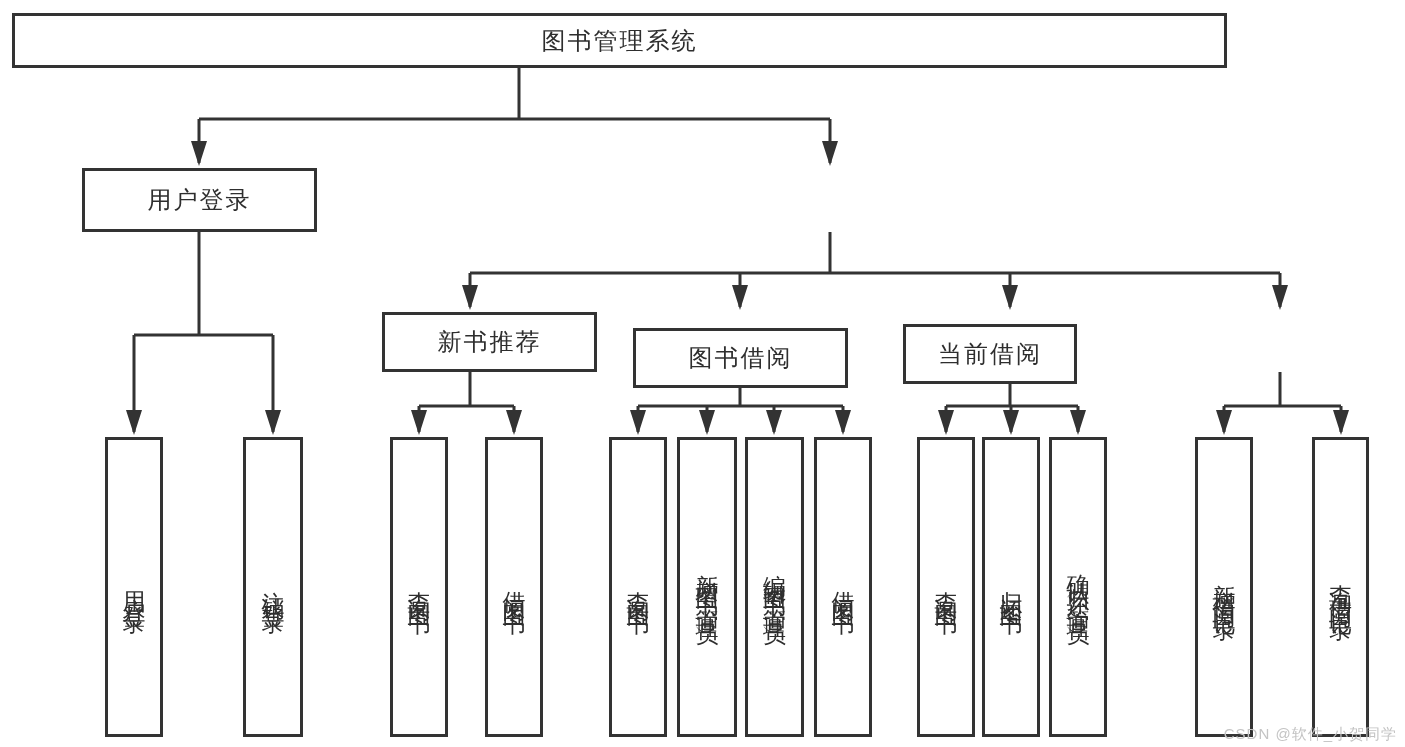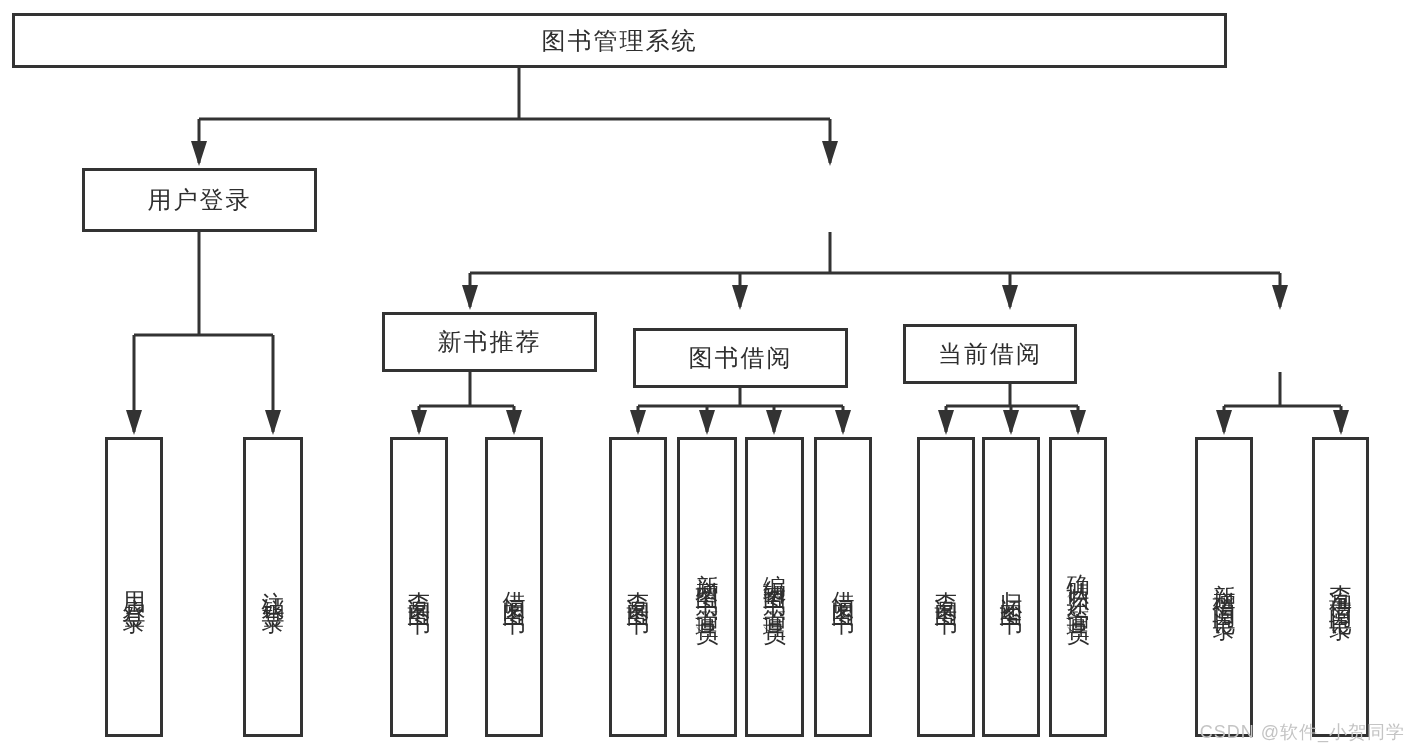--- a/index.html
+++ b/index.html
@@ -25,22 +25,22 @@
   .vtext{
     writing-mode:vertical-rl;
     font-size:23px;
     line-height:1;
     letter-spacing:7px;
     color:#2e2e2e;
     white-space:nowrap;
   }
   #watermark{
     position:absolute;
-    right:0;bottom:3px;
-    font-size:18px;
+    right:8px;bottom:3px;
+    font-size:15px;
     color:#c4c4c4;
     letter-spacing:1px;
     z-index:3;
     white-space:nowrap;
   }
   
   .n-root{left:12px;top:13px;width:1215px;height:55px;}
   .n-user-login{left:82px;top:168px;width:235px;height:64px;}
   .n-book-mgmt{left:711px;top:168px;width:237px;height:64px;}
   .n-new-book{left:382px;top:312px;width:215px;height:60px;}

